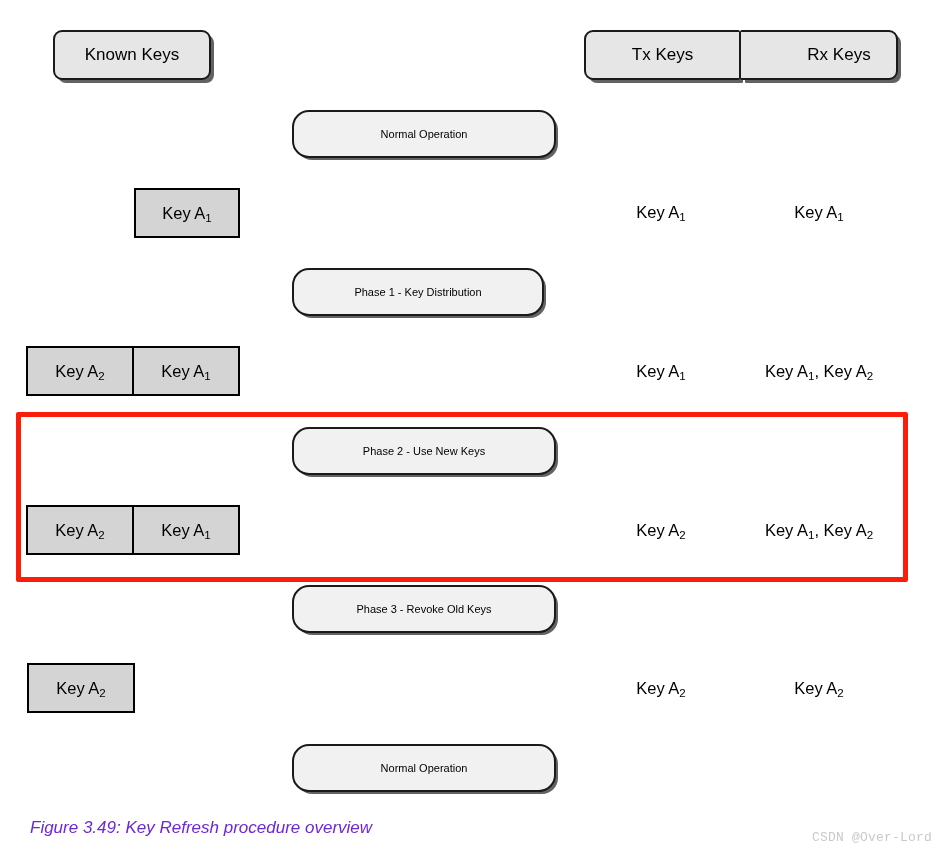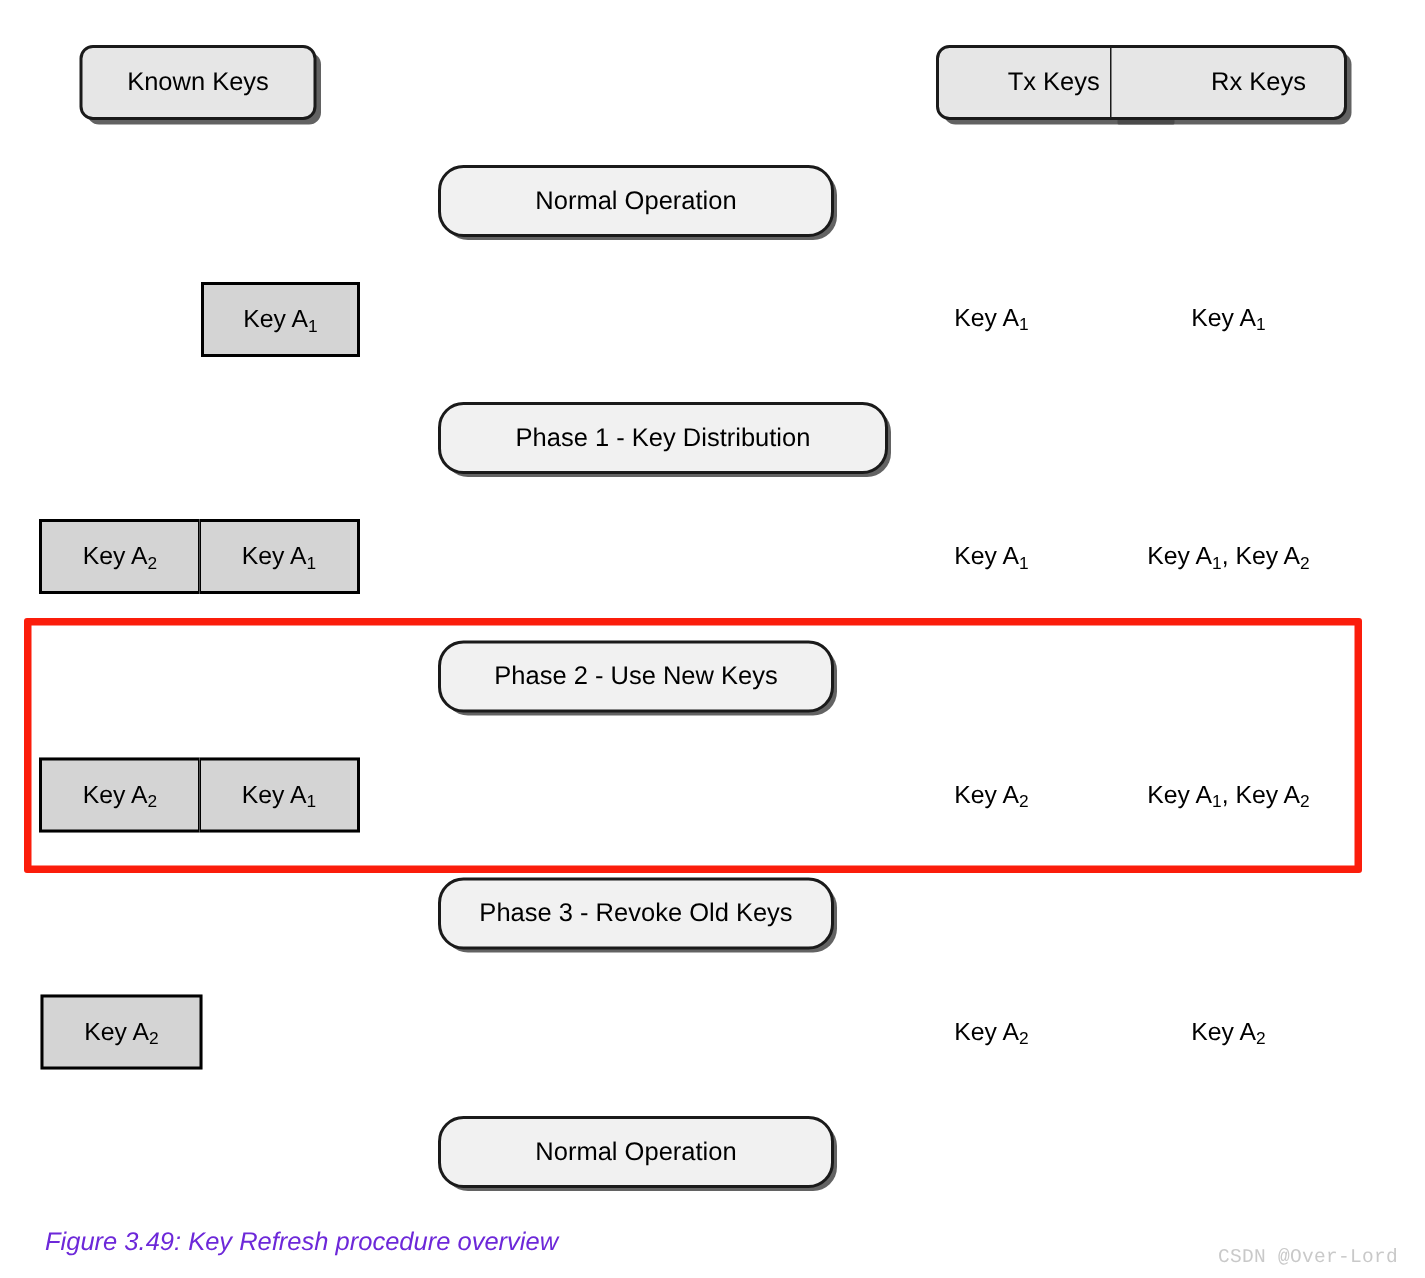--- a/index.html
+++ b/index.html
@@ -37,34 +37,33 @@
     border: 2px solid #1a1a1a;
     border-radius: 9px;
     font-size: 17px;
     color: #000;
     box-shadow: 4px 4px 0 -1px rgba(70,70,70,0.85);
   }
   .state-box.joined-left {
     border-top-right-radius: 2px;
     border-bottom-right-radius: 2px;
     border-right-width: 1px;
-    margin-left: 40px;
   }
   .state-box.joined-right {
     border-top-left-radius: 2px;
     border-bottom-left-radius: 2px;
     border-left-width: 1px;
   }
 
   
   .phase-box {
     background: #f1f1f1;
     border: 2px solid #1a1a1a;
     border-radius: 17px;
-    font-size: 17px;
+    font-size: 11px;
     color: #000;
     box-shadow: 3px 3px 0 -1px rgba(60,60,60,0.8);
   }
 
   
   .key-cell {
     background: #d4d4d4;
     border: 2px solid #000000;
     font-size: 16.5px;
     color: #000;
@@ -138,21 +137,21 @@
   </div>
 
   <div class="node state-box joined-right" style="left: 740px; top: 30px; width: 158px; height: 50px; background: rgb(230, 230, 230); padding-left: 41px;">
     <span>Rx Keys</span>
   </div>
 
   <div class="node phase-box" style="left: 292px; top: 110px; width: 264px; height: 48px; background: rgb(241, 241, 241);">
     <span>Normal Operation</span>
   </div>
 
-  <div class="node phase-box" style="left: 292px; top: 268px; width: 300px; height: 48px; background: rgb(241, 241, 241);">
+  <div class="node phase-box" style="left: 292px; top: 268px; width: 252px; height: 48px; background: rgb(241, 241, 241);">
     <span>Phase 1 - Key Distribution</span>
   </div>
 
   <div class="node phase-box" style="left: 292px; top: 427px; width: 264px; height: 48px; background: rgb(241, 241, 241);">
     <span>Phase 2 - Use New Keys</span>
   </div>
 
   <div class="node phase-box" style="left: 292px; top: 585px; width: 264px; height: 48px; background: rgb(241, 241, 241);">
     <span>Phase 3 - Revoke Old Keys</span>
   </div>

